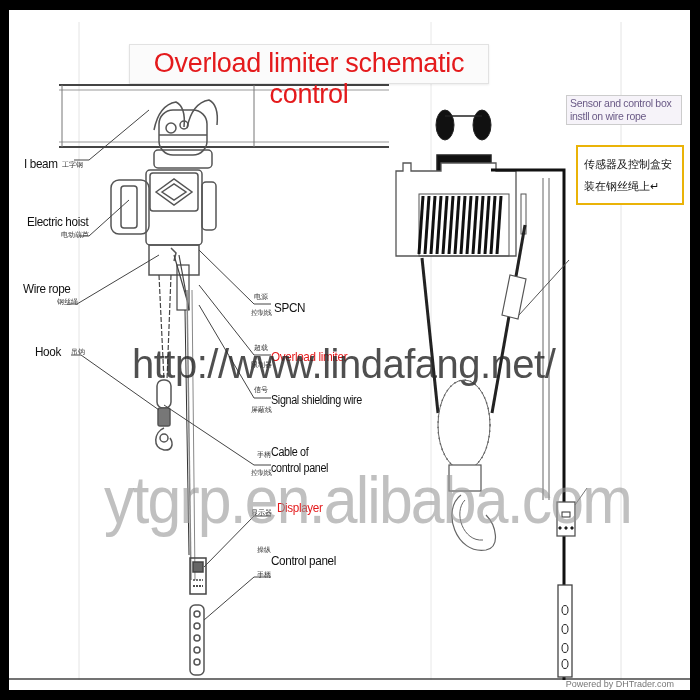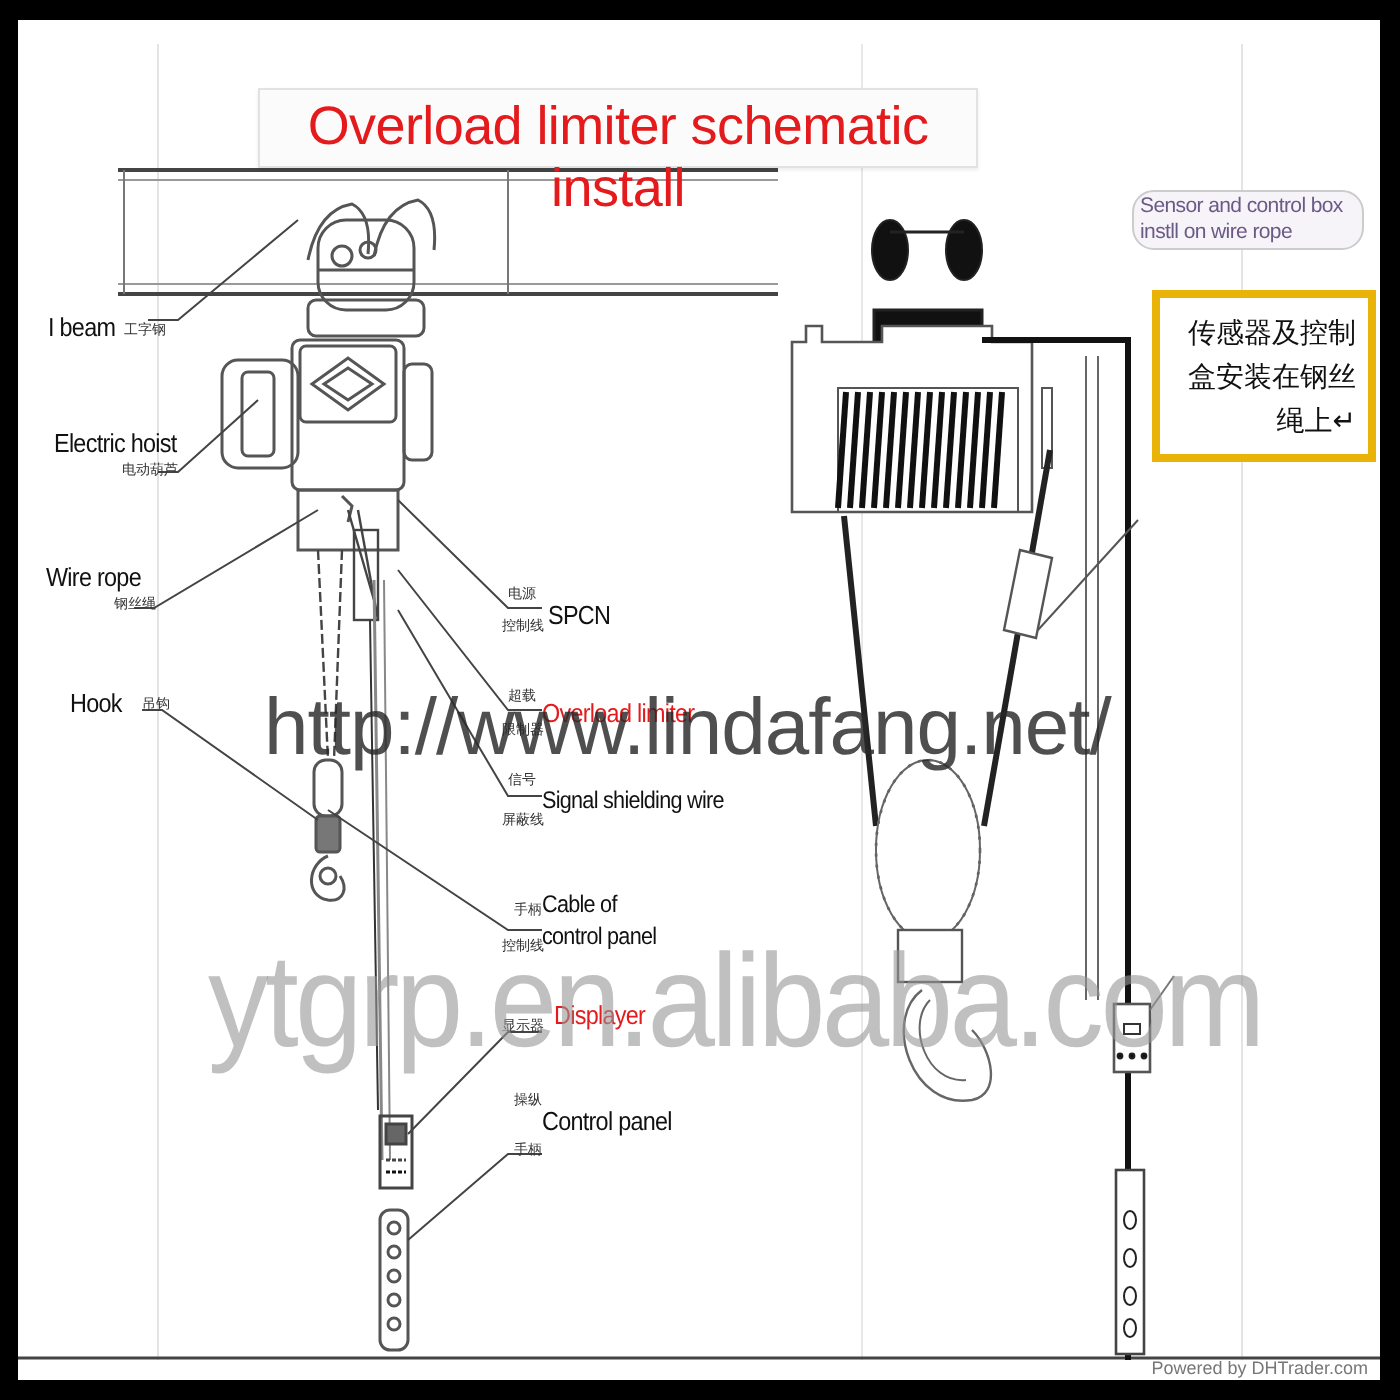--- a/index.html
+++ b/index.html
@@ -4,25 +4,25 @@
 <style>
   html, body { margin:0; padding:0; }
   body { width:700px; height:700px; background:#000; position:relative; overflow:hidden; font-family:"Liberation Sans", sans-serif; }
   .canvas { position:absolute; left:9px; top:10px; width:681px; height:680px; background:#fff; overflow:hidden; }
   .title-box { position:absolute; left:120px; top:34px; width:358px; height:38px; border:1px solid #e2e2e2; background:#fbfbfb; box-shadow:0 1px 2px rgba(0,0,0,0.08); }
   .title { position:absolute; left:0; right:0; top:3px; text-align:center; color:#e41a1c; font-size:27px; letter-spacing:-0.3px; }
   .label { position:absolute; color:#111; font-size:13px; letter-spacing:-0.4px; white-space:nowrap; transform:scaleX(0.9); transform-origin:left top; }
   .cn { position:absolute; color:#333; font-size:7px; white-space:nowrap; }
   .red { color:#e41a1c; }
   .note-en { position:absolute; background:#f6f3f9; border:1px solid #ccc; color:#6a5a86; font-size:10.5px; line-height:13px; padding:1px 3px; letter-spacing:-0.3px; }
-  .note-cn { position:absolute; background:#fff; border:4px solid #eab308; color:#111; font-size:14px; line-height:22px; padding:6px 6px; letter-spacing:0px;text-align:right; }
+  .note-cn { position:absolute; background:#fff; border:2px solid #eab308; color:#111; font-size:11px; line-height:22px; padding:6px 6px; letter-spacing:0px; }
   .wm { position:absolute; white-space:nowrap; pointer-events:none; }
   .wm-url { left:123px; top:332px; font-size:40px; color:rgba(40,40,40,0.82); letter-spacing:-0.5px; }
   .wm-ali { left:95px; top:452px; font-size:66px; color:rgba(150,150,150,0.6); letter-spacing:-2px; transform:scaleX(0.92); transform-origin:left top; }
-  .footer { position:absolute; right:6px; bottom:1px; font-size:9px; color:#777;padding-left:14px; }
+  .footer { position:absolute; right:16px; bottom:1px; font-size:9px; color:#777;padding-left:14px; }
   svg { position:absolute; left:0; top:0; }
 </style>
 </head>
 <body>
 
 <div class="canvas">
 
   <svg width="681" height="680" viewBox="0 0 681 680">
 
     <line x1="70" y1="12" x2="70" y2="670" stroke="#e4e4e4" stroke-width="1"></line>
@@ -158,21 +158,21 @@
 
       <rect x="549" y="575" width="14" height="92" stroke="#444" stroke-width="1.3" fill="#fff"></rect>
       <ellipse cx="556" cy="600" rx="3" ry="4.5"></ellipse>
       <ellipse cx="556" cy="619" rx="3" ry="4.5"></ellipse>
       <ellipse cx="556" cy="638" rx="3" ry="4.5"></ellipse>
       <ellipse cx="556" cy="654" rx="3" ry="4.5"></ellipse>
     </g>
   </svg>
 
   <div class="title-box">
-    <div class="title">Overload limiter schematic install</div>
+    <div class="title">Overload limiter schematic control</div>
   </div>
 
   <div class="label" style="left:15px;top:146px;">I beam</div>
   <div class="cn" style="left:53px;top:150px;">工字钢</div>
 
   <div class="label" style="left:18px;top:204px;">Electric hoist</div>
   <div class="cn" style="left:52px;top:220px;">电动葫芦</div>
 
   <div class="label" style="left:14px;top:271px;">Wire rope</div>
   <div class="cn" style="left:48px;top:287px;">钢丝绳</div>
@@ -197,21 +197,21 @@
   <div class="label" style="left:262px;top:451px;font-size:12px;">control panel</div>
   <div class="cn" style="left:242px;top:458px;">控制线</div>
 
   <div class="cn" style="left:242px;top:498px;">显示器</div>
   <div class="label red" style="left:268px;top:490px;">Displayer</div>
 
   <div class="cn" style="left:248px;top:535px;">操纵</div>
   <div class="label" style="left:262px;top:543px;">Control panel</div>
   <div class="cn" style="left:248px;top:560px;">手柄</div>
 
-  <div class="note-en" style="left:557px;top:85px;width:108px;border-radius:11px;">Sensor and control box instll on wire rope</div>
+  <div class="note-en" style="left:557px;top:85px;width:108px;">Sensor and control box instll on wire rope</div>
   <div class="note-cn" style="left:567px;top:135px;width:92px;">传感器及控制盒安装在钢丝绳上↵</div>
 
 
   <div class="wm wm-url">http://www.lindafang.net/</div>
   <div class="wm wm-ali">ytgrp.en.alibaba.com</div>
 
   <div class="footer">Powered by DHTrader.com</div>
 </div>
 
 </body></html>

